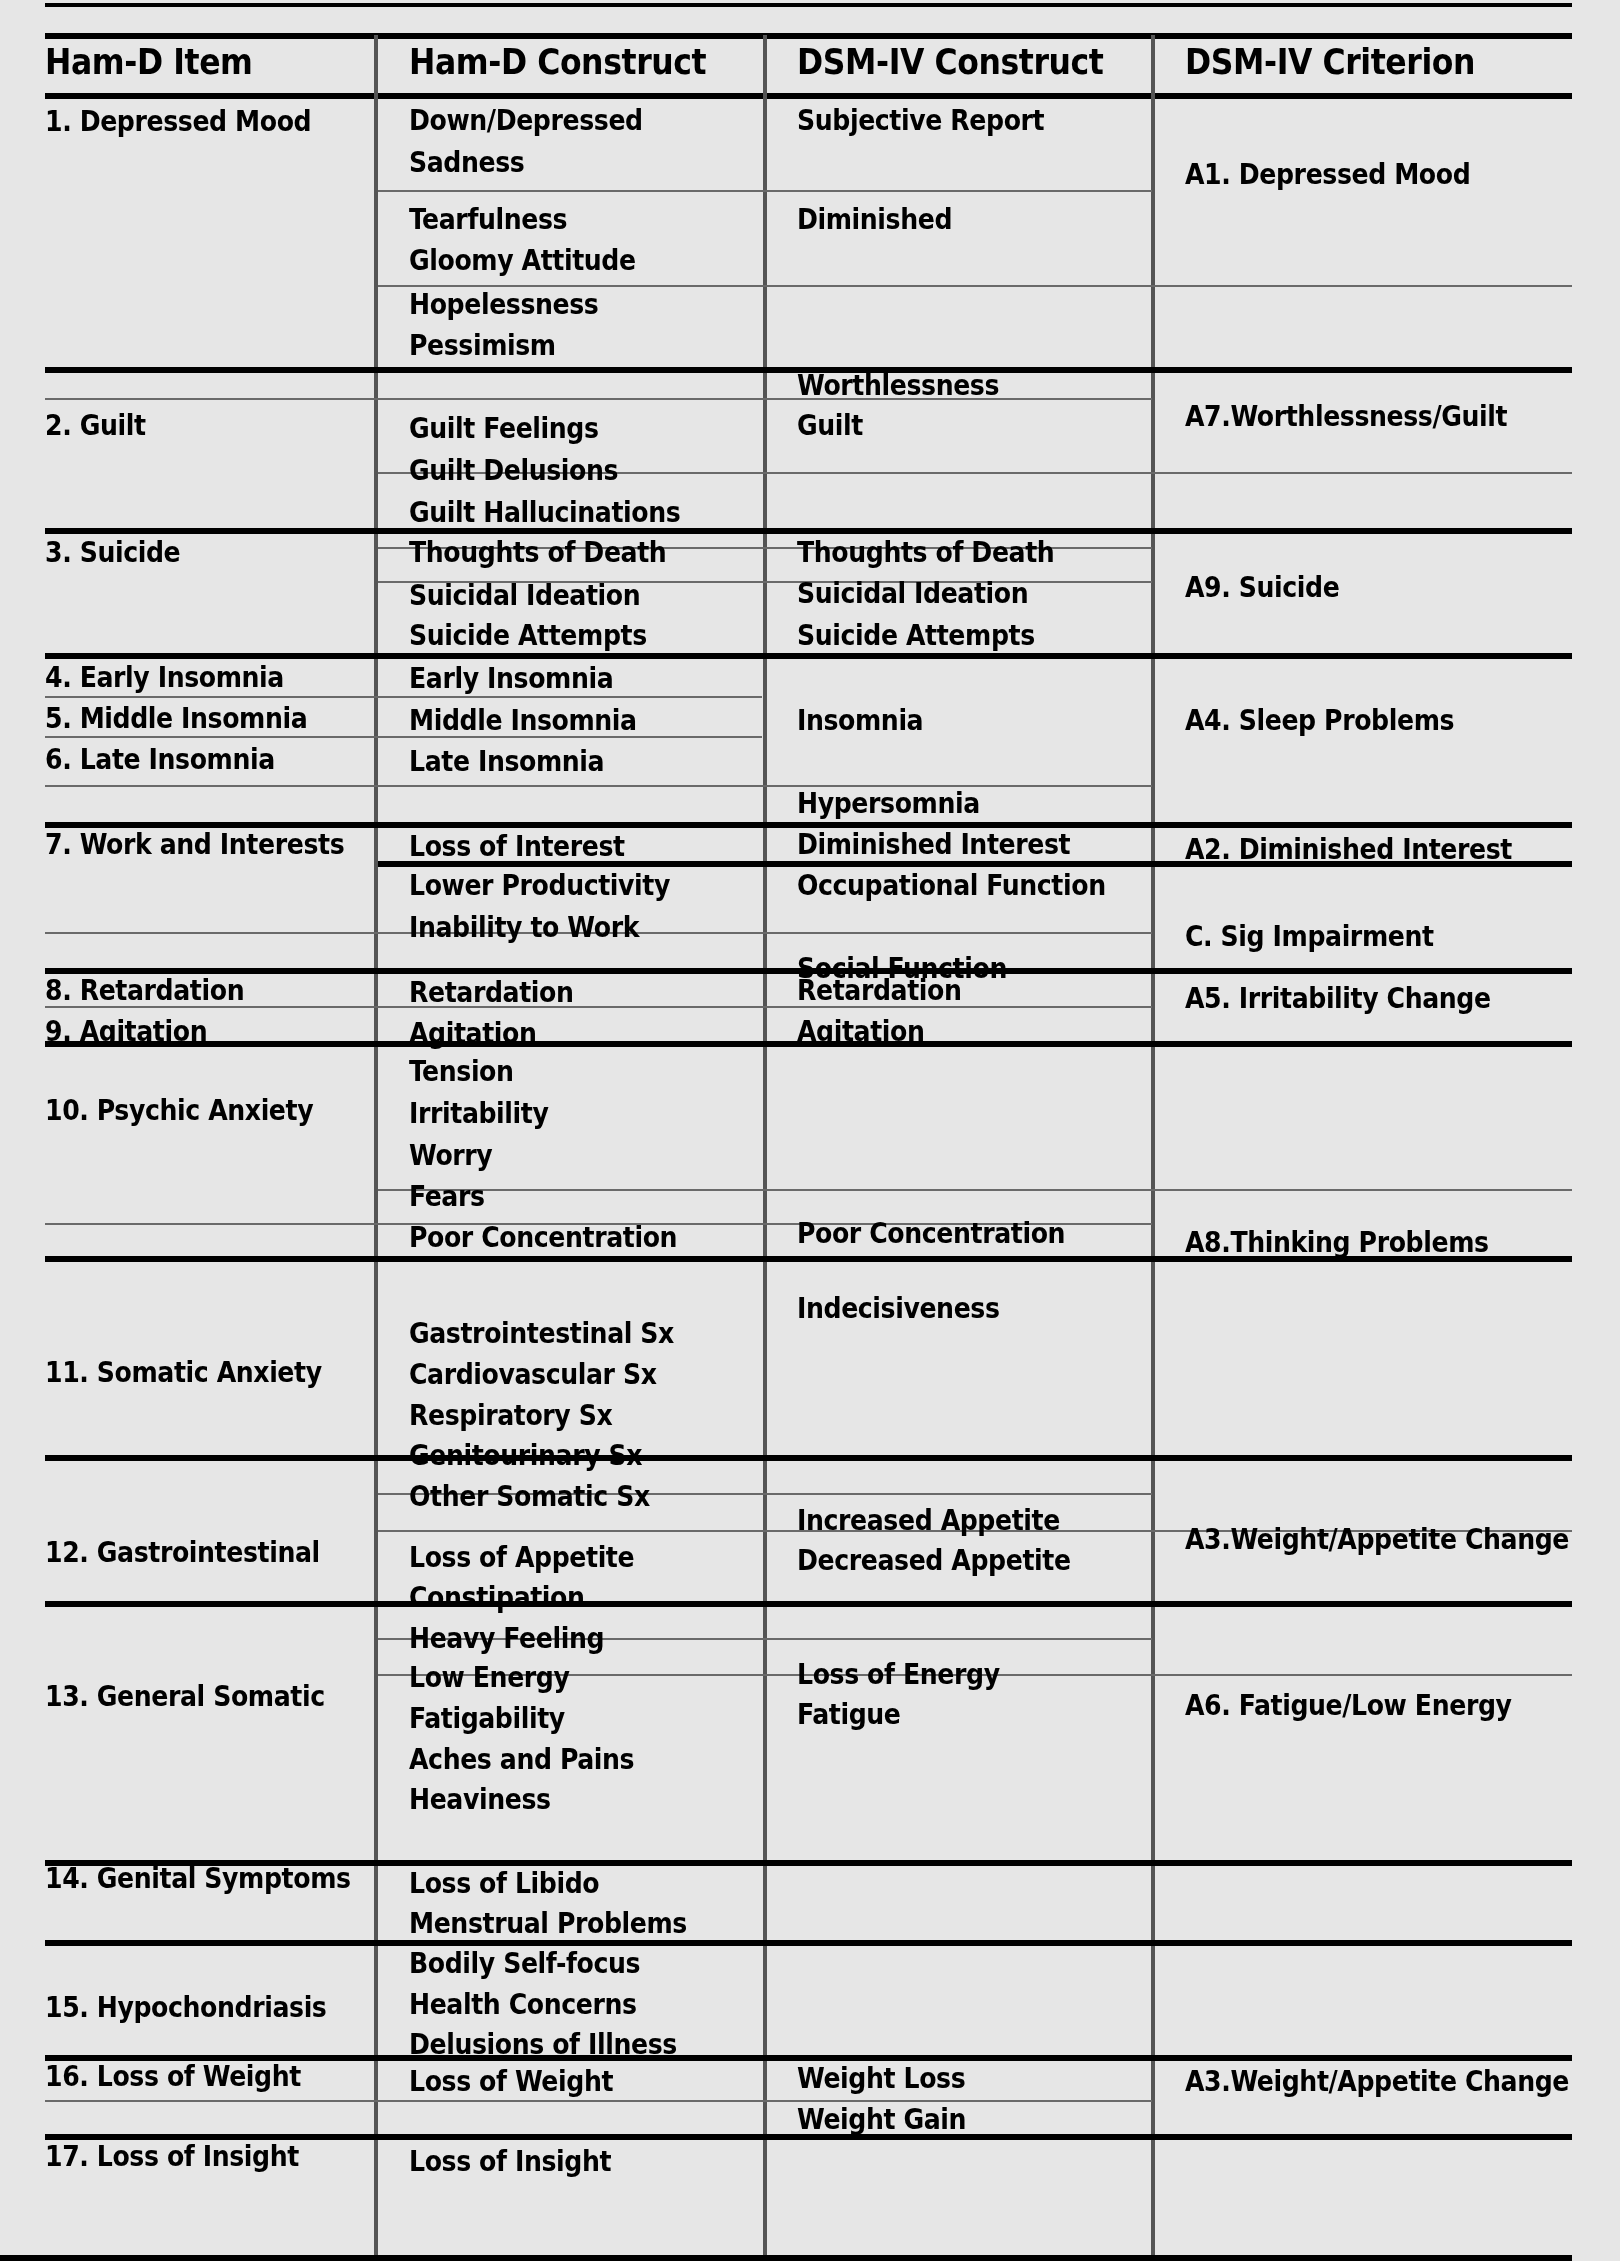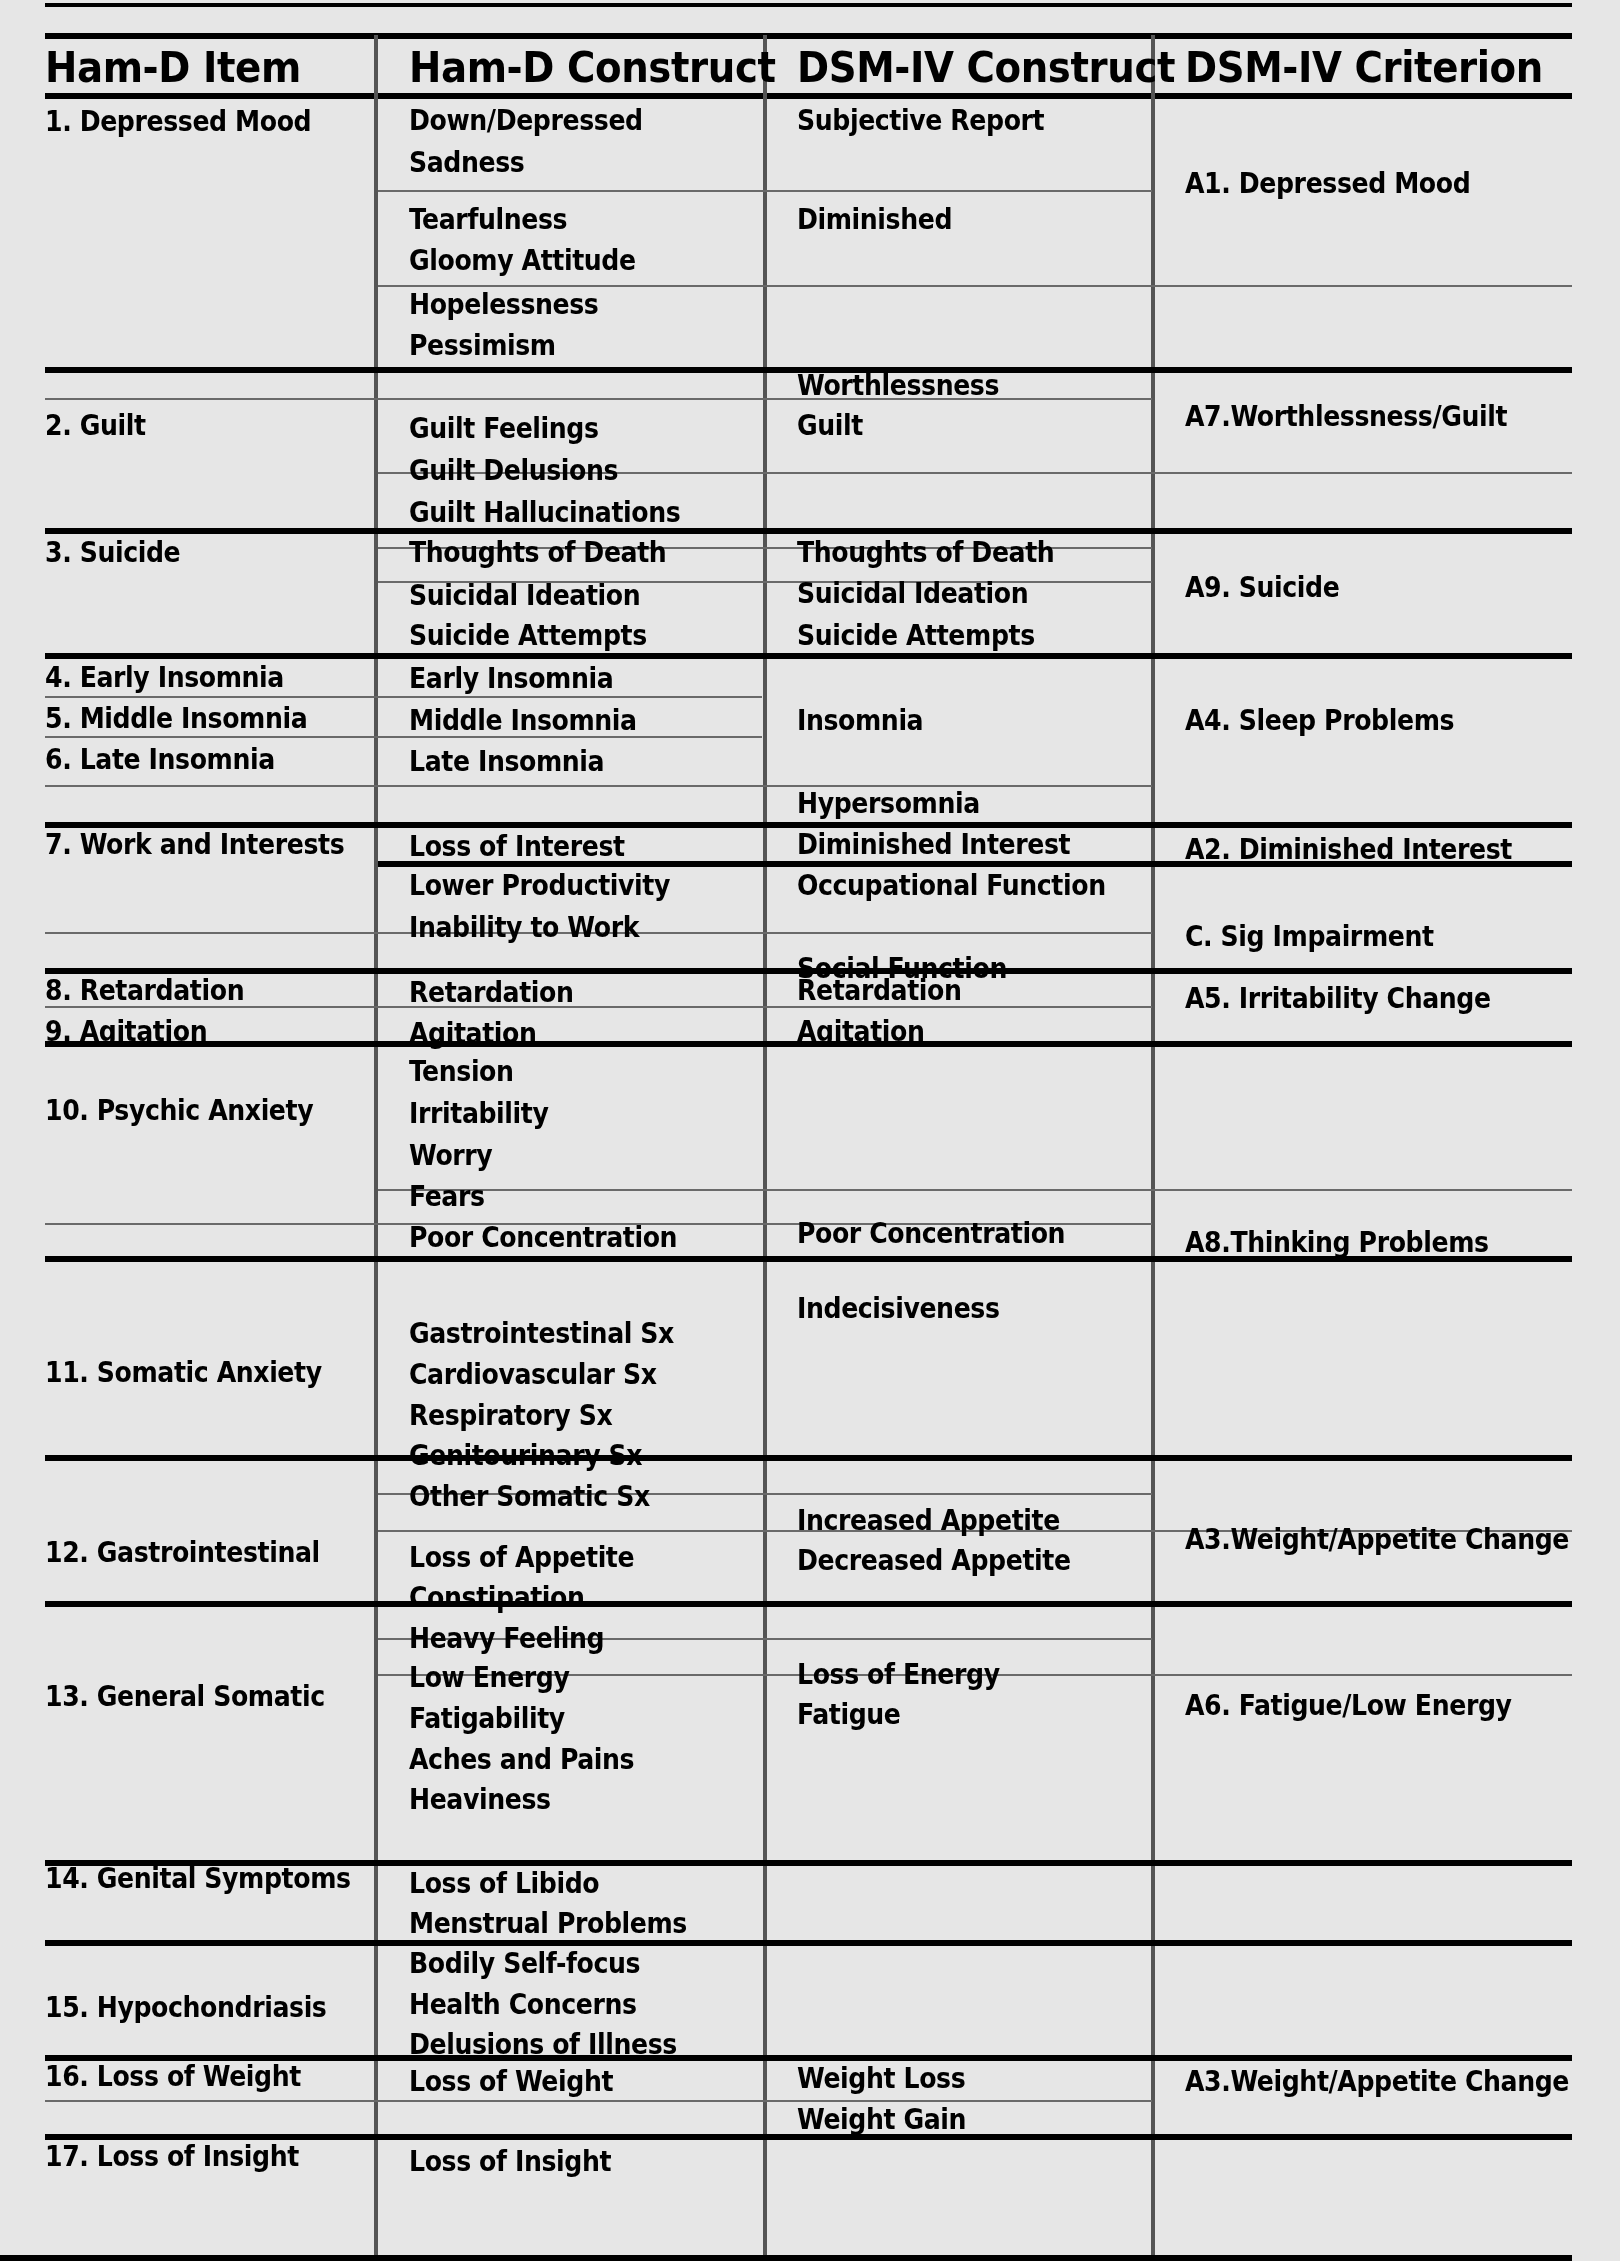--- a/index.html
+++ b/index.html
@@ -9,21 +9,21 @@
     font-family:"DejaVu Sans Condensed","DejaVu Sans","Liberation Sans",sans-serif;
     font-stretch:condensed;
     color:#000;
   }
   .hl { position:absolute; background:#000; }
   .thick { height:6px; }
   .thin { height:1.7px; background:#6a6a6a; }
   .top { height:4.3px; }
   .vl { position:absolute; width:4.3px; background:#555; }
   .t { position:absolute; font-weight:bold; white-space:nowrap; letter-spacing:-0.4px; }
-  .hdr { font-size:43px; }
+  .hdr { font-size:35px; }
   .c { font-size:28px; }
   .c1 { left:45px; }
   .c2 { left:409px; }
   .c3 { left:797px; }
   .c4 { left:1185px; }
 </style>
 </head>
 <body>
 
 <div class="hl top" style="left:45px;top:2.6px;width:1527px;"></div>
@@ -88,21 +88,21 @@
 
 <div class="t c c1" style="top:105px;">1.   Depressed Mood</div>
 <div class="t c c2" style="top:104px;">Down/Depressed</div>
 <div class="t c c2" style="top:146px;">Sadness</div>
 <div class="t c c2" style="top:203px;text-align:center;">Tearfulness</div>
 <div class="t c c2" style="top:244px;">Gloomy Attitude</div>
 <div class="t c c2" style="top:288px;">Hopelessness</div>
 <div class="t c c2" style="top:329px;">Pessimism</div>
 <div class="t c c3" style="top:104px;">Subjective Report</div>
 <div class="t c c3" style="top:203px;">Diminished</div>
-<div class="t c c4" style="top:167px;">A1. Depressed Mood</div>
+<div class="t c c4" style="top:158px;">A1. Depressed Mood</div>
 
 <div class="t c c1" style="top:409px;">2.   Guilt</div>
 <div class="t c c2" style="top:412px;">Guilt Feelings</div>
 <div class="t c c2" style="top:454px;">Guilt Delusions</div>
 <div class="t c c2" style="top:496px;">Guilt Hallucinations</div>
 <div class="t c c3" style="top:369px;">Worthlessness</div>
 <div class="t c c3" style="top:409px;">Guilt</div>
 <div class="t c c4" style="top:400px;">A7.Worthlessness/Guilt</div>
 
 <div class="t c c1" style="top:536px;">3.   Suicide</div>

